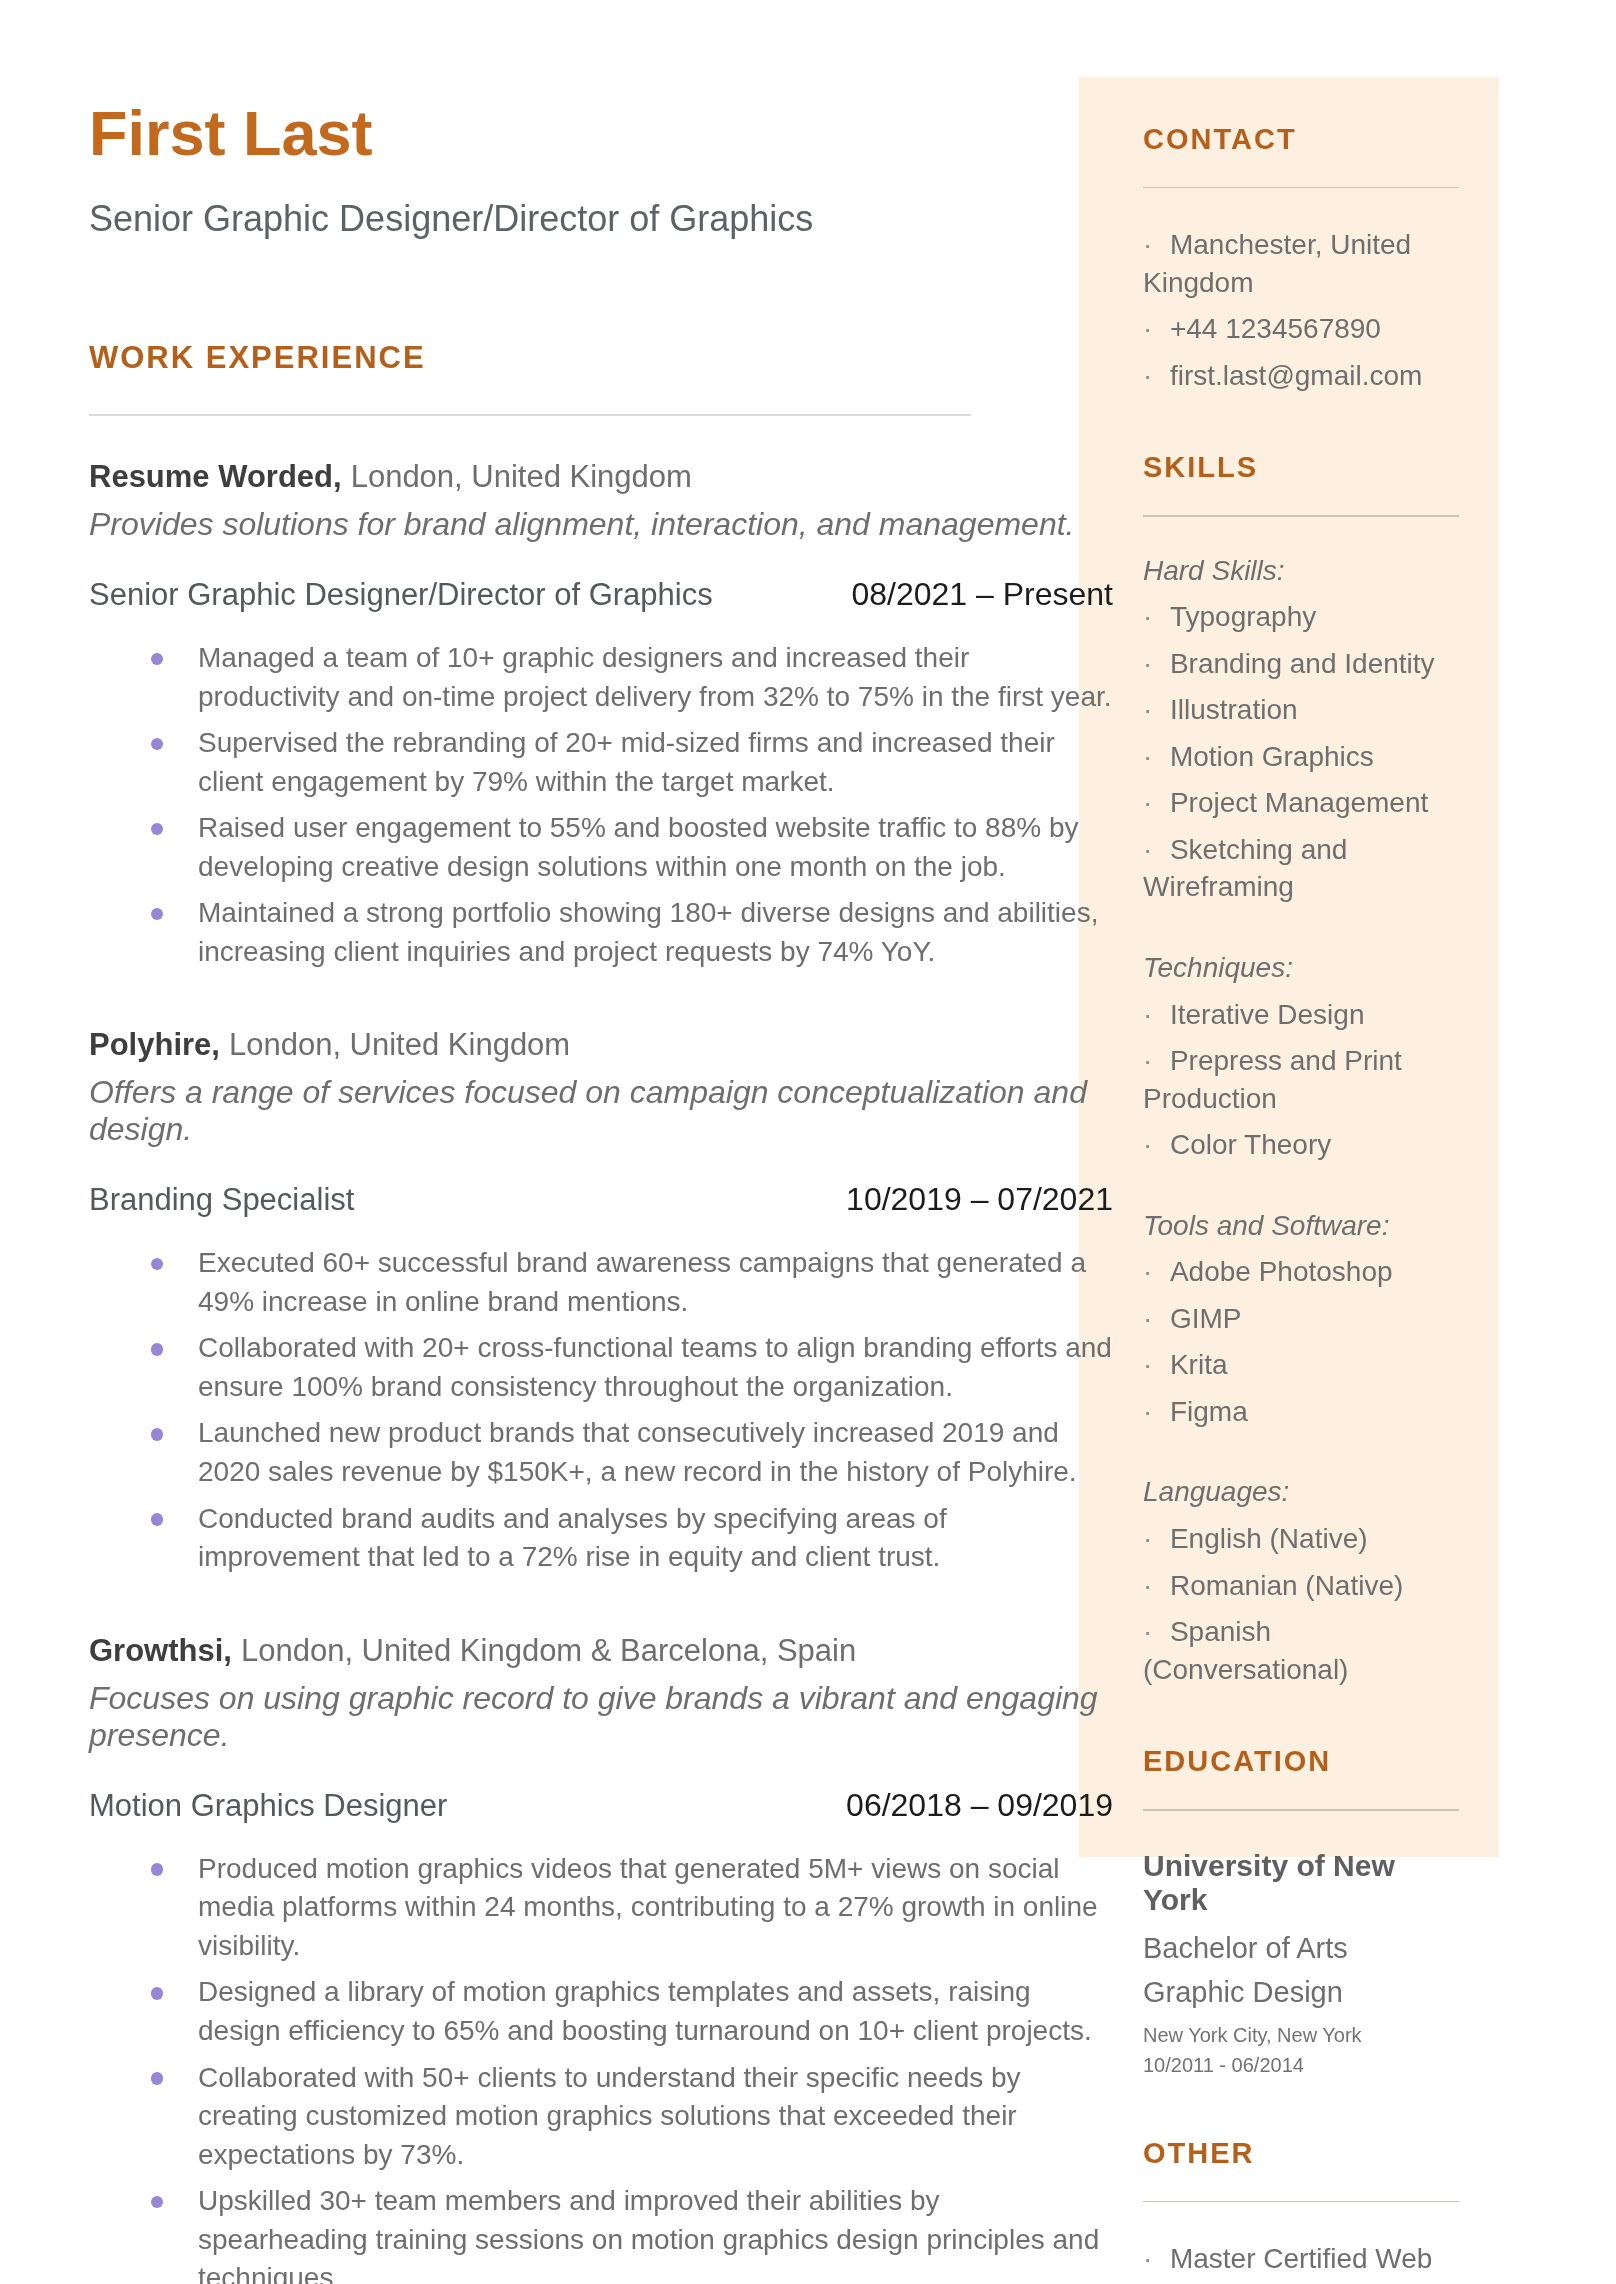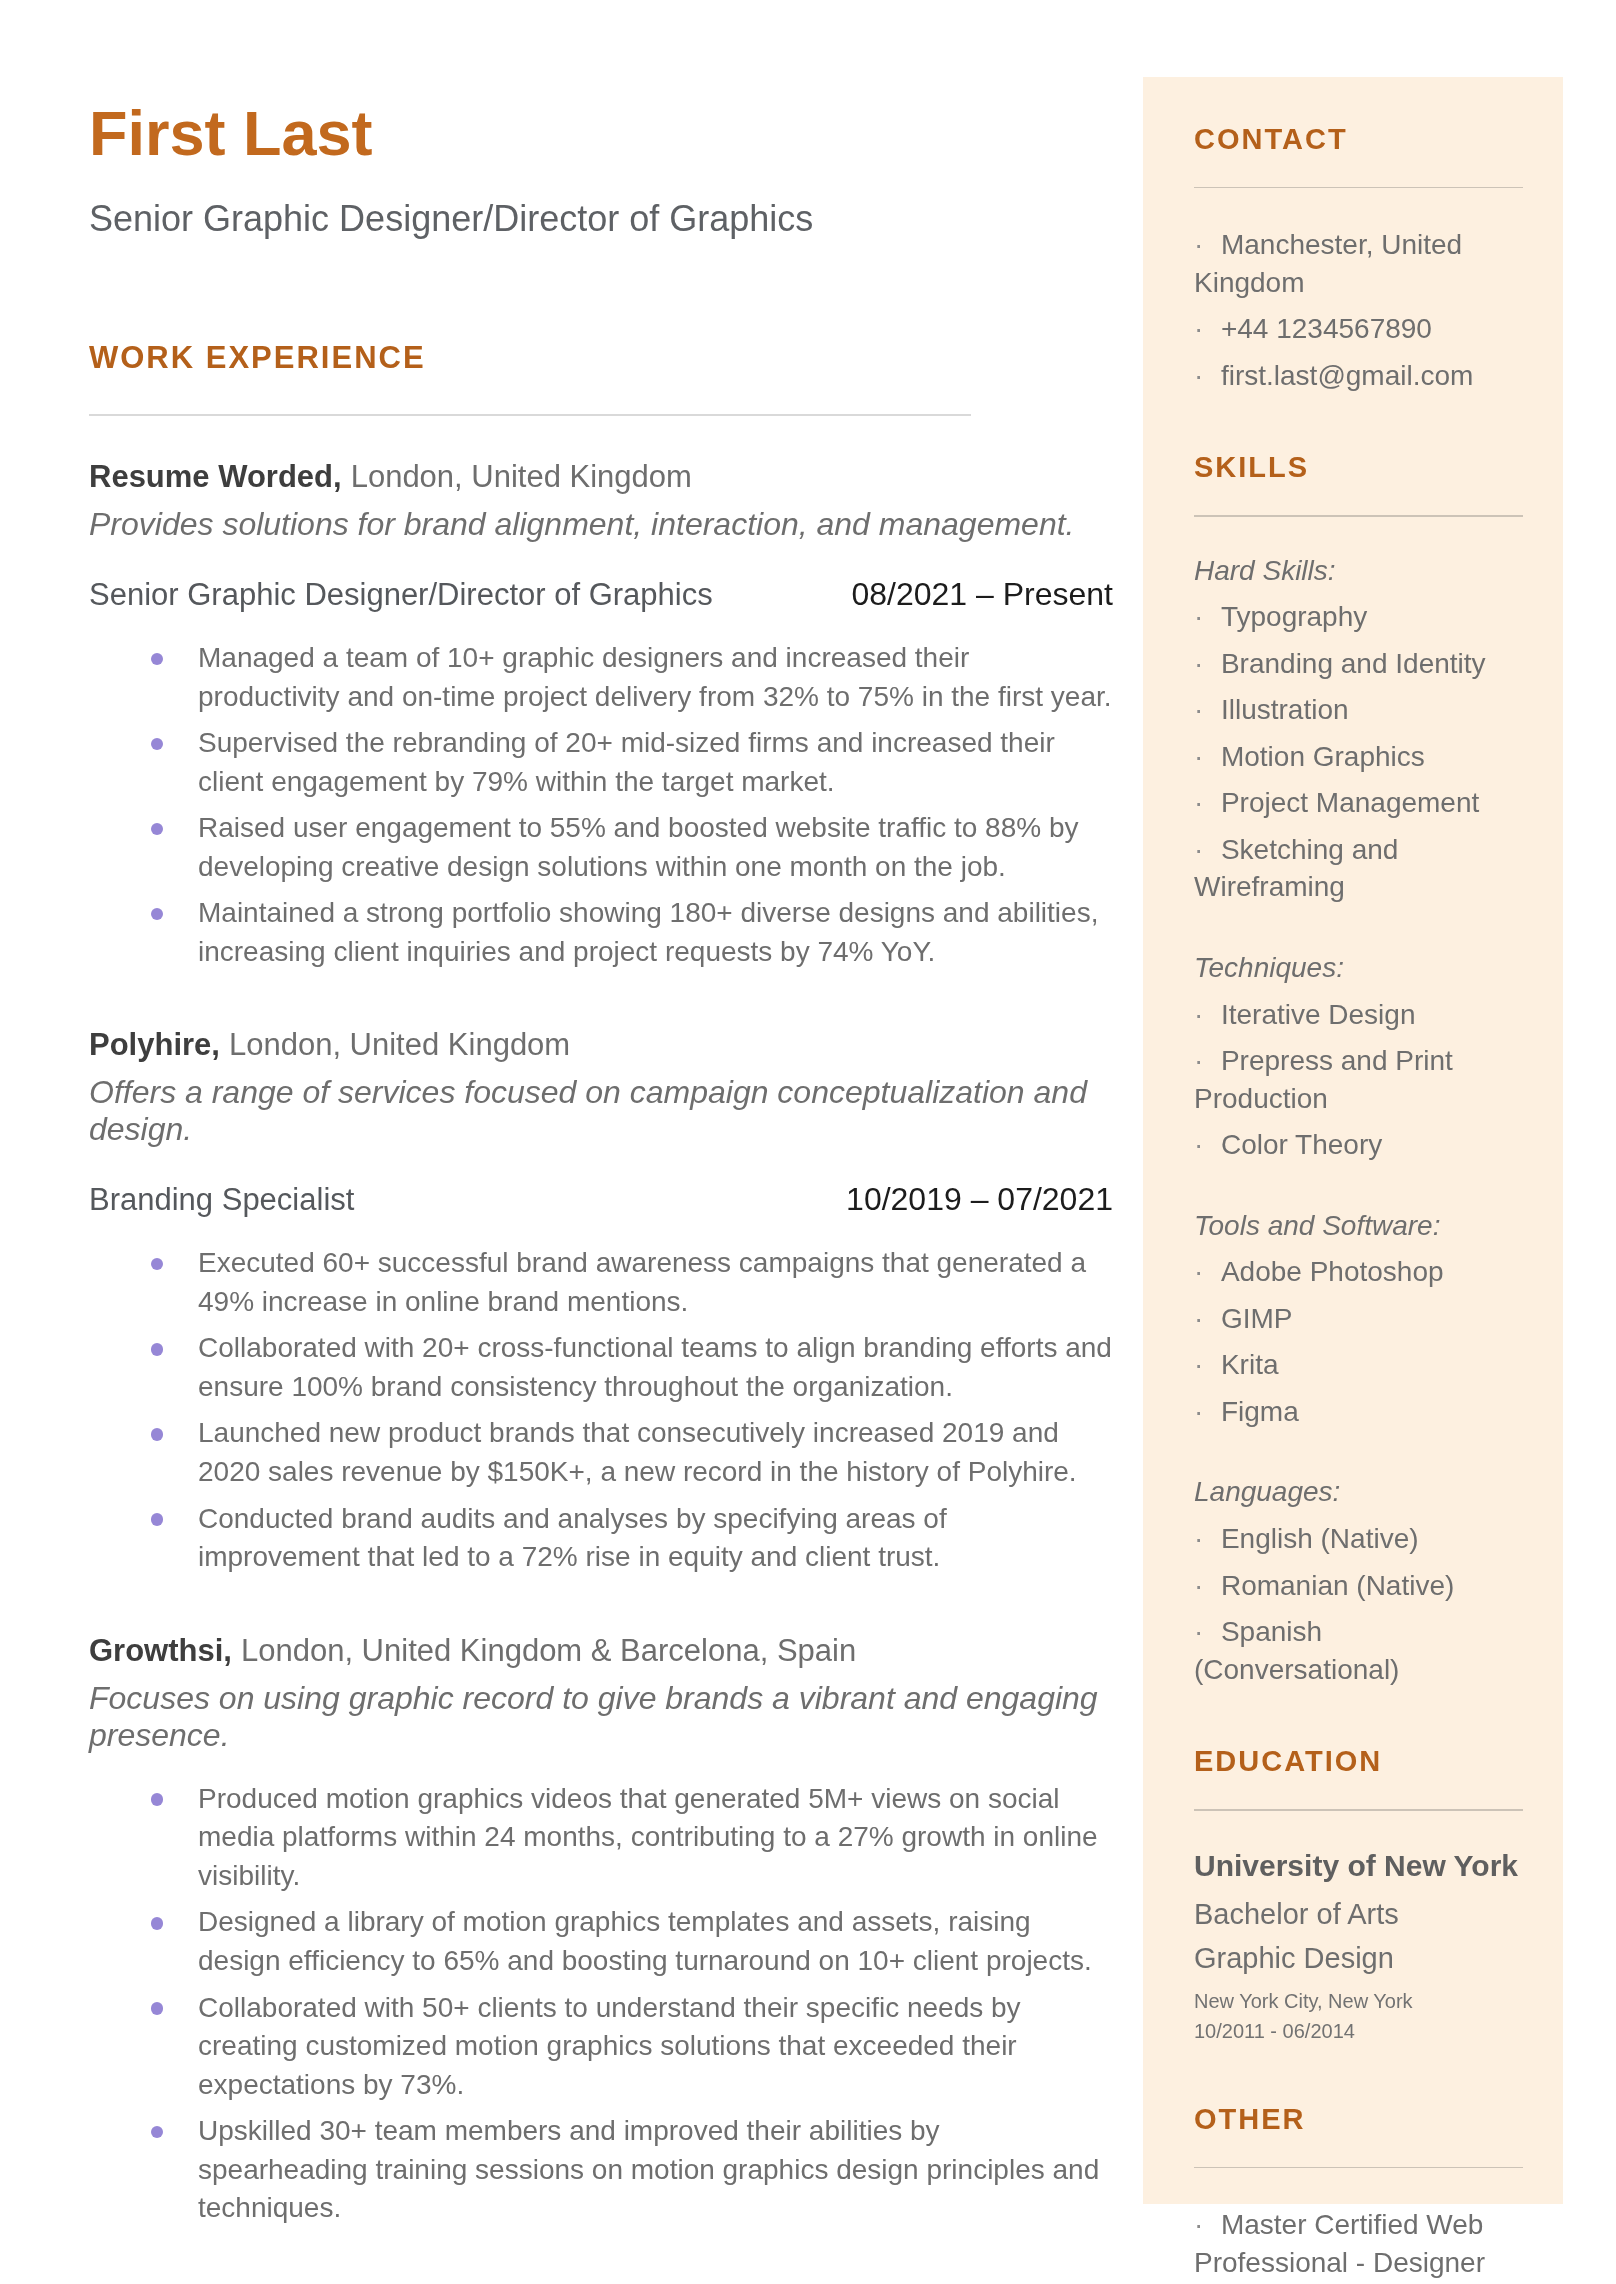--- a/index.html
+++ b/index.html
@@ -19,25 +19,25 @@
     position:relative;
     width:1617px;
     height:2284px;
     background:#ffffff;
     font-family:"Liberation Sans","DejaVu Sans",sans-serif;
     overflow:hidden;
   }
   
   .sidebar{
     position:absolute;
-    left:1143px; top:77px;
-    width:420px; height:2127px;
+    left:1079px; top:77px;
+    width:420px; height:1780px;
     background:var(--panel);
     box-sizing:border-box;
-    padding:46px 40px 0 51px;
+    padding:46px 40px 0 64px;
   }
   .side-h{
     margin:0;
     font-size:29px;
     font-weight:700;
     letter-spacing:2px;
     color:var(--accent);
   }
   .side-rule{
     height:1.3px;
@@ -270,20 +270,24 @@
         <li><span>Launched new product brands that consecutively increased 2019 and 2020 sales revenue by $150K+, a new record in the history of Polyhire.</span></li>
         <li><span>Conducted brand audits and analyses by specifying areas of improvement that led to a 72% rise in equity and client trust.</span></li>
       </ul>
     </section>
 
     <section class="job">
       <div class="company-line">
         <span class="company">Growthsi,</span><span class="loc">London, United Kingdom &amp; Barcelona, Spain</span>
       </div>
       <div class="job-desc">Focuses on using graphic record to give brands a vibrant and engaging presence.</div>
+      <div class="role-line">
+        <span class="role">Motion Graphics Designer</span>
+        <span class="dates">06/2018 – 09/2019</span>
+      </div>
       <ul class="bullets">
         <li><span>Produced motion graphics videos that generated 5M+ views on social media platforms within 24 months, contributing to a 27% growth in online visibility.</span></li>
         <li><span>Designed a library of motion graphics templates and assets, raising design efficiency to 65% and boosting turnaround on 10+ client projects.</span></li>
         <li><span>Collaborated with 50+ clients to understand their specific needs by creating customized motion graphics solutions that exceeded their expectations by 73%.</span></li>
         <li><span>Upskilled 30+ team members and improved their abilities by spearheading training sessions on motion graphics design principles and techniques.</span></li>
       </ul>
     </section>
 
     <h2 class="sec-h">PREVIOUS EXPERIENCE</h2>
 

